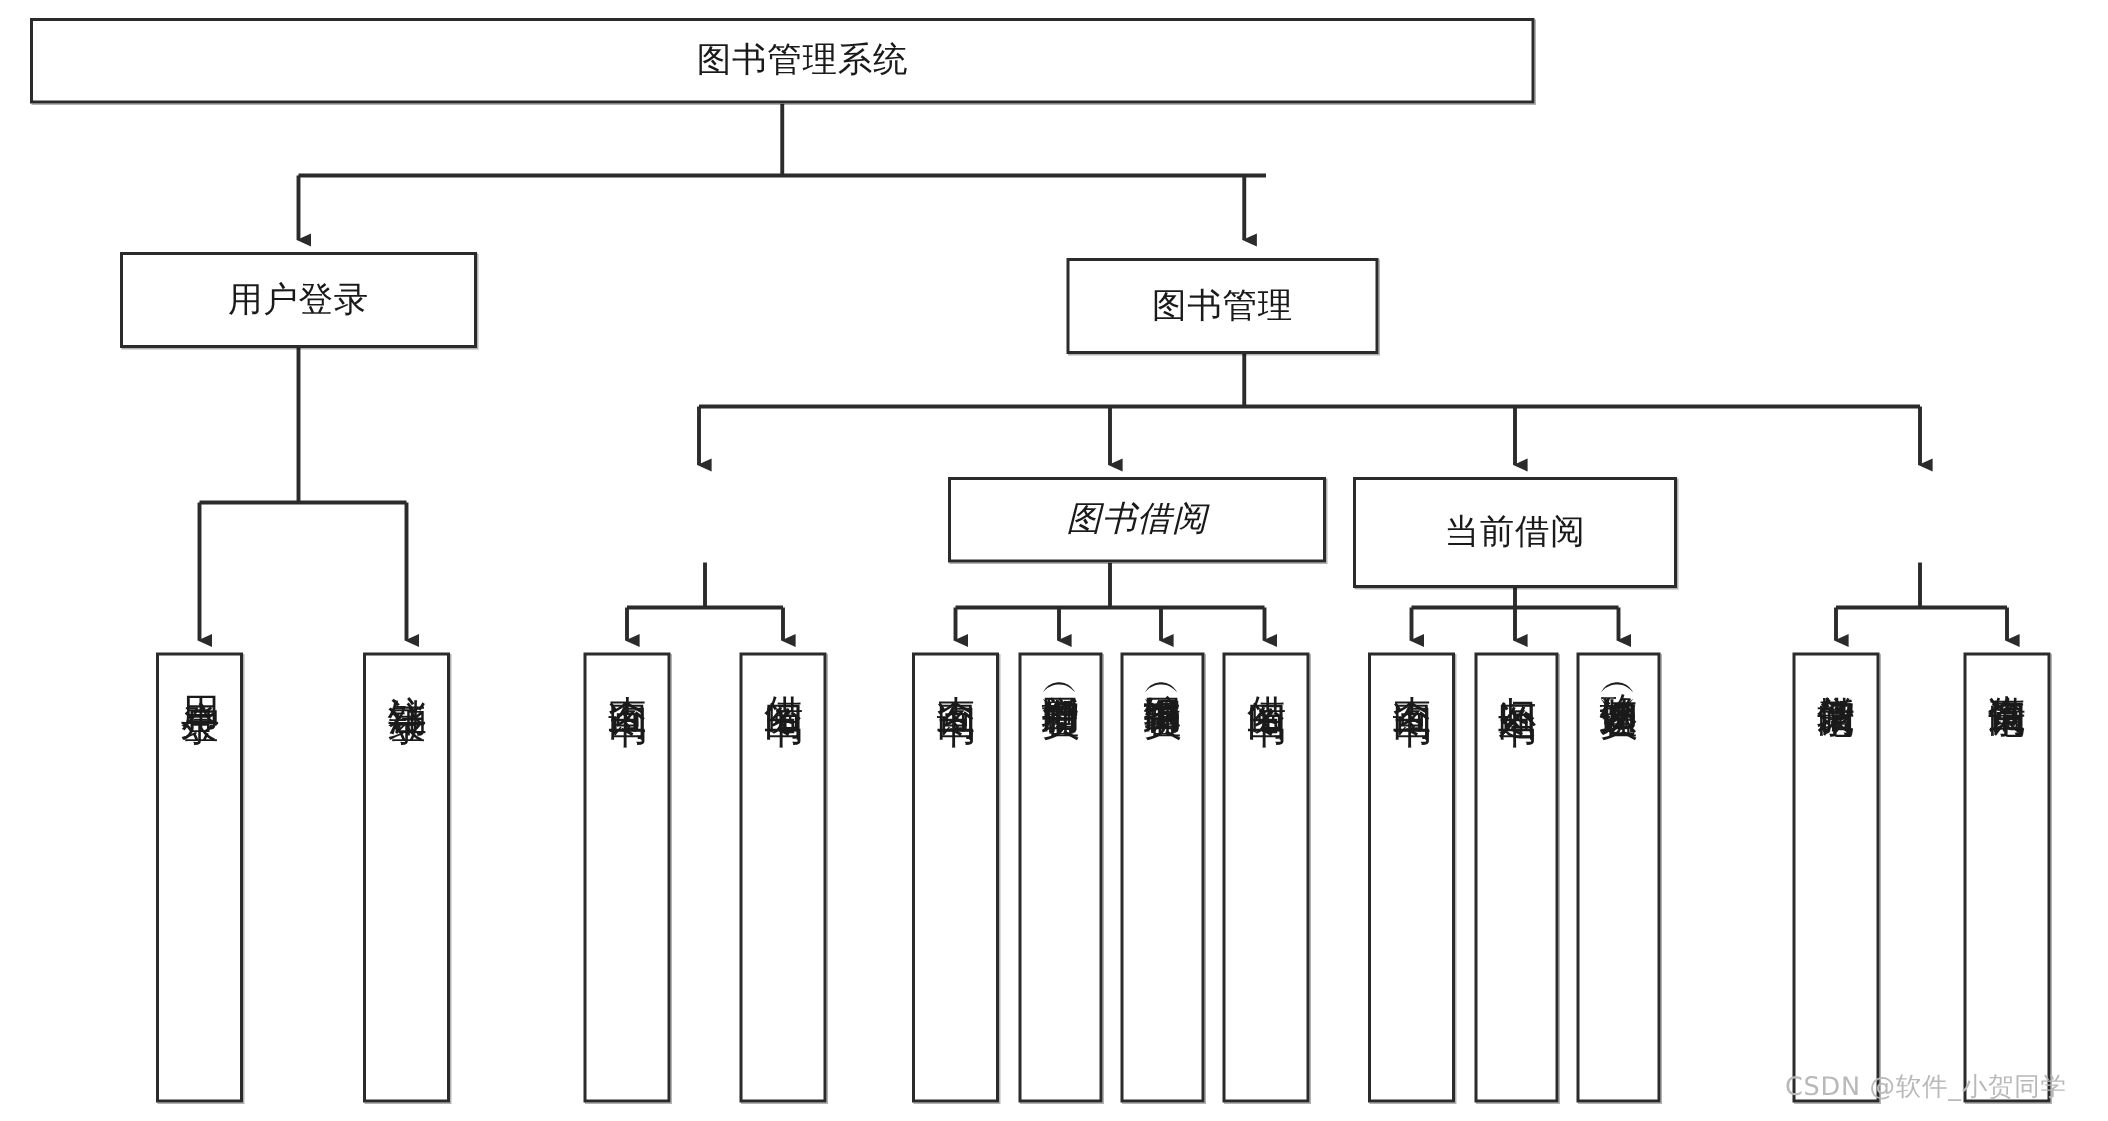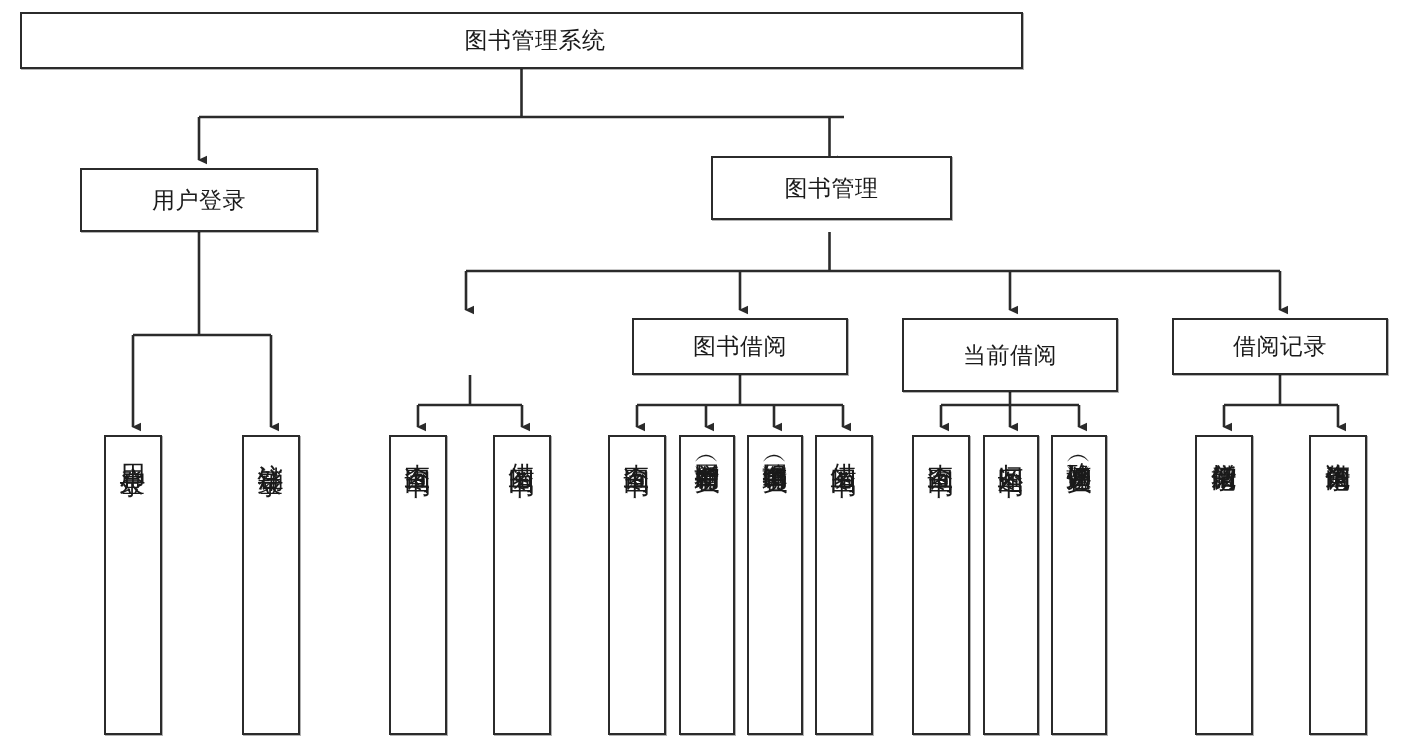--- a/index.html
+++ b/index.html
@@ -135,33 +135,30 @@
     </g>
   </svg>
 
   <div class="node root horiz" style="left:20px; top:12px; width:1003px; height:57px;padding-left:27px;">
     <span class="node-label">图书管理系统</span>
   </div>
 
   <div class="node horiz" style="left:80px; top:168px; width:238px; height:64px;">
     <span class="node-label">用户登录</span>
   </div>
-  <div class="node horiz" style="left:711px; top:156px; width:241px; height:64px;">
+  <div class="node horiz" style="left:711px; top:172px; width:208px; height:64px;">
     <span class="node-label">图书管理</span>
   </div>
 
-  <div class="node horiz" style="left:632px; top:318px; width:216px; height:57px;">
+  <div class="node horiz" style="left:632px; top:318px; width:252px; height:57px;font-style:italic;">
     <span class="node-label">图书借阅</span>
   </div>
   <div class="node horiz" style="left:902px; top:318px; width:216px; height:74px;">
     <span class="node-label">当前借阅</span>
   </div>
-  <div class="node horiz" style="left:1172px; top:318px; width:216px; height:57px;">
-    <span class="node-label">借阅记录</span>
-  </div>
 
   <div class="node vert" style="left:104px; top:435px; width:58px; height:300px;">
     <span class="node-label">用户登录</span>
   </div>
   <div class="node vert" style="left:242px; top:435px; width:58px; height:300px;">
     <span class="node-label">注销登录</span>
   </div>
 
   <div class="node vert" style="left:389px; top:435px; width:58px; height:300px;">
     <span class="node-label">查询图书</span>
@@ -193,14 +190,15 @@
     <span class="node-label">确认归还（管理员）</span>
   </div>
 
   <div class="node vert tall-text" style="left:1195px; top:435px; width:58px; height:300px;">
     <span class="node-label">新增借阅记录</span>
   </div>
   <div class="node vert tall-text" style="left:1309px; top:435px; width:58px; height:300px;">
     <span class="node-label">查询借阅记录</span>
   </div>
 
+  <div class="watermark">CSDN @软件_小贺同学</div>
 
 </div>
 
 </body></html>

